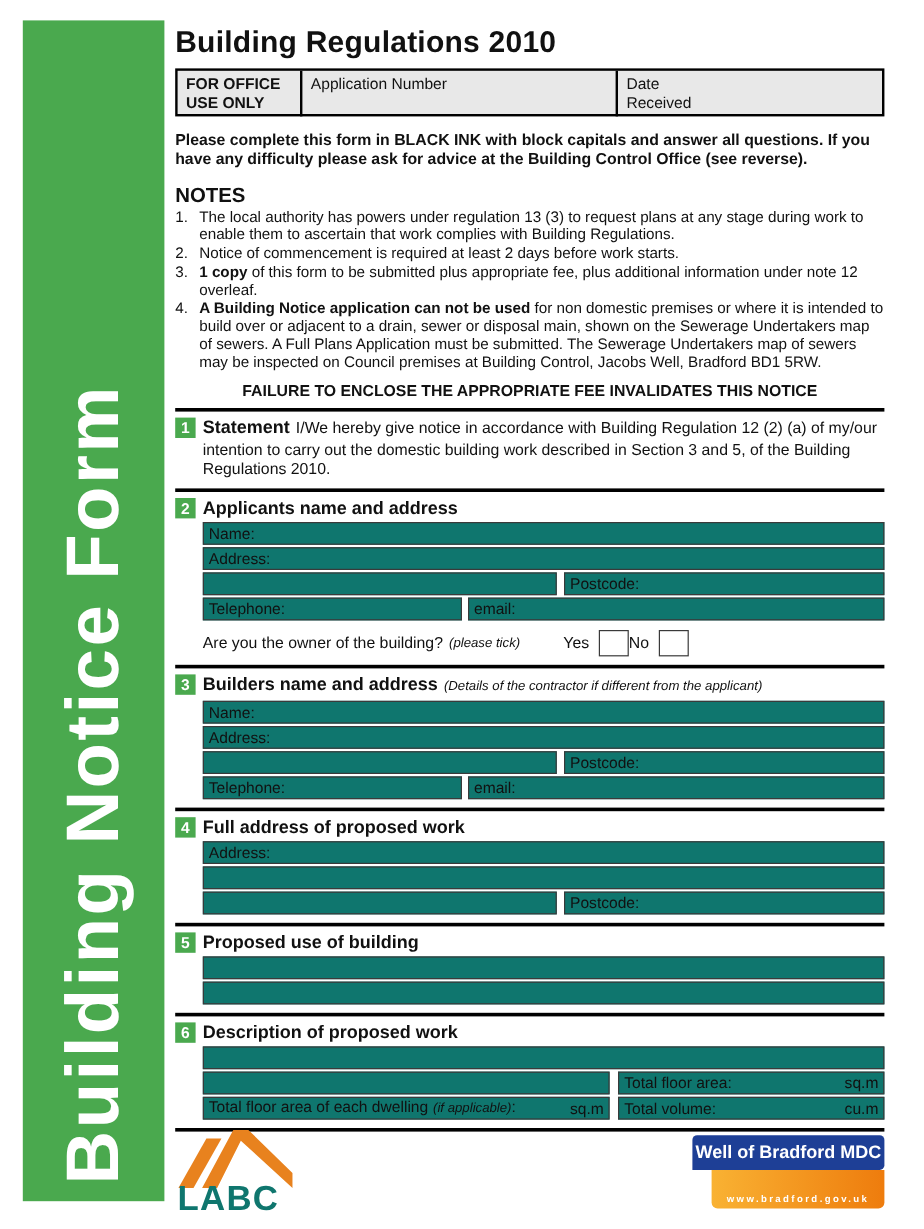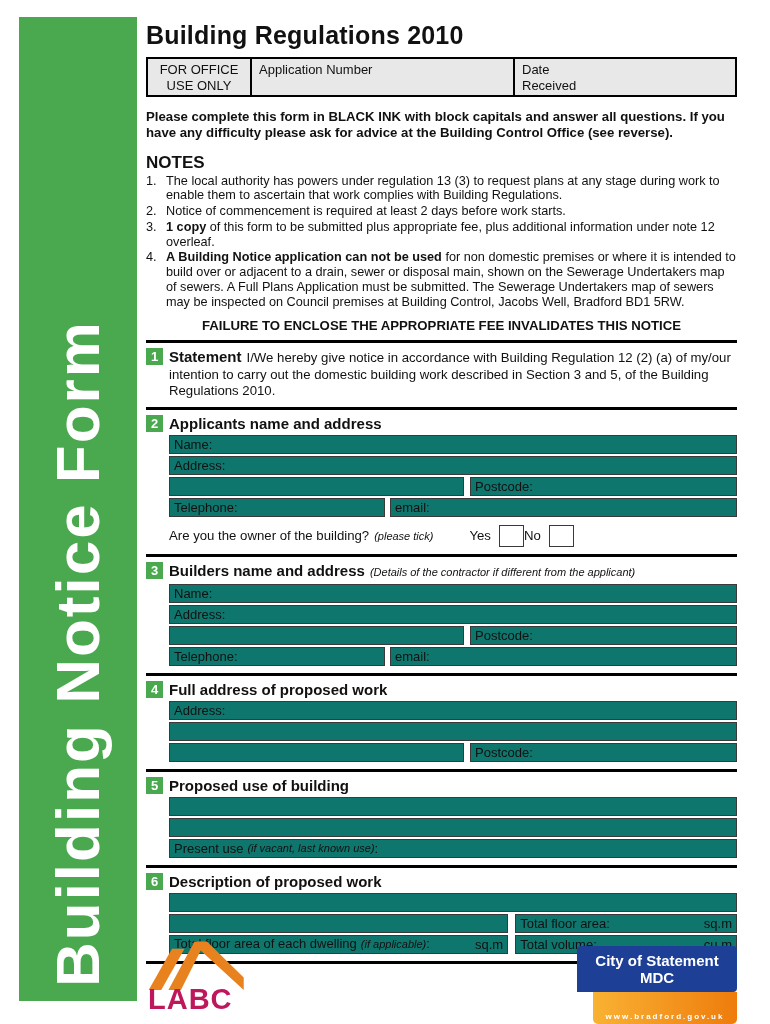--- a/index.html
+++ b/index.html
@@ -23,21 +23,21 @@
   .content { position: absolute; left: 146px; top: 22px; width: 591px; }
 
   .page-title { font-size: 25px; font-weight: bold; line-height: 1.1; margin-bottom: 7px; letter-spacing: 0.2px; }
 
   .office-table {
     display: grid; grid-template-columns: 102px 263px 1fr;
     border: 2px solid #000; background: #e8e8e8; height: 40px;
   }
   .office-cell { padding: 3px 7px; font-size: 13px; line-height: 1.25; }
   .office-cell + .office-cell { border-left: 2px solid #000; }
-  .office-cell.bold { font-weight: normal; text-align: center; }
+  .office-cell.bold { font-weight: bold; }
 
   .intro { margin-top: 12px; font-size: 13.2px; font-weight: bold; line-height: 1.22; }
 
   .notes-heading { margin-top: 12px; font-size: 17px; font-weight: bold; }
   .note-item { display: flex; font-size: 12.7px; line-height: 1.16; margin-top: 1px; }
   .note-num { width: 20px; flex: 0 0 20px; }
   .note-text { flex: 1; }
   .failure { margin-top: 9px; font-size: 13.2px; font-weight: bold; text-align: center; }
 
   .rule { height: 3px; background: #000; margin: 7px 0 5px 0; }
@@ -71,21 +71,21 @@
   .owner-row { display: flex; align-items: center; margin: 8px 0 2px 23px; font-size: 13.2px; height: 22px; }
   .tick-note { font-style: italic; font-size: 11px; margin-left: 5px; }
   .ckbx { width: 25px; height: 22px; border: 1px solid #3a3a3a; background: #fff; margin-left: 8px; }
   .yes-lbl { margin-left: 36px; }
   .no-lbl { }
 
   
   .footer { position: absolute; left: 146px; top: 938px; width: 591px; height: 80px; }
   .labc { position: absolute; left: 2px; top: 0; width: 110px; }
   .labc svg { display: block; }
-  .labc-text { font-size: 29px; font-weight: bold; letter-spacing: 1px; color: #be185d; line-height: 1; margin-top: -5px; }
+  .labc-text { font-size: 29px; font-weight: bold; letter-spacing: 1px; color: #0f766e; line-height: 1; margin-top: -5px; }
   .bradford { position: absolute; right: 0; top: 8px; width: 160px; }
   .bradford-top {
     background: #1e3f96; color: #fff; font-weight: bold; font-size: 15px;
     text-align: center; padding: 6px 2px; border-radius: 4px 4px 4px 0;
   }
   .bradford-strip {
     margin-left: 16px; background: linear-gradient(90deg, #f9b233, #ee7c0d);
     color: #fff; font-size: 8px; font-weight: bold; letter-spacing: 2px;
     text-align: center; padding: 20px 0 3px 0; border-radius: 0 0 5px 5px;
   }
@@ -240,27 +240,20 @@
     <span class="badge">5</span>
     <span class="sec-title">Proposed use of building</span>
   </div>
   <div class="sec-body">
     <div class="frow">
         <div class="fbox grow"></div>
       </div>
     <div class="frow">
         <div class="fbox grow"></div>
       </div>
-    <div class="frow">
-      <div class="fbox grow">
-        <span>Present use</span>
-        <span class="inote">(if vacant, last known use)</span>
-        <span>:</span>
-      </div>
-    </div>
   </div>
 
   <div class="rule"></div>
   <div class="sec-head">
     <span class="badge">6</span>
     <span class="sec-title">Description of proposed work</span>
   </div>
   <div class="sec-body">
     <div class="frow">
         <div class="fbox grow"></div>
@@ -289,16 +282,16 @@
 
 <div class="footer">
   <div class="labc">
     <svg width="100" height="52" viewBox="0 0 110 58">
       <polygon points="0,58 26,12 40,12 14,58" fill="#e8821e"></polygon>
       <polygon points="22,58 51,4 65,4 106,44 106,58 58,14 36,58" fill="#e8821e"></polygon>
     </svg>
     <div class="labc-text">LABC</div>
   </div>
   <div class="bradford">
-    <div class="bradford-top">City of Statement MDC</div>
+    <div class="bradford-top">Well of Bradford MDC</div>
     <div class="bradford-strip">www.bradford.gov.uk</div>
   </div>
 </div>
 
 </body></html>

